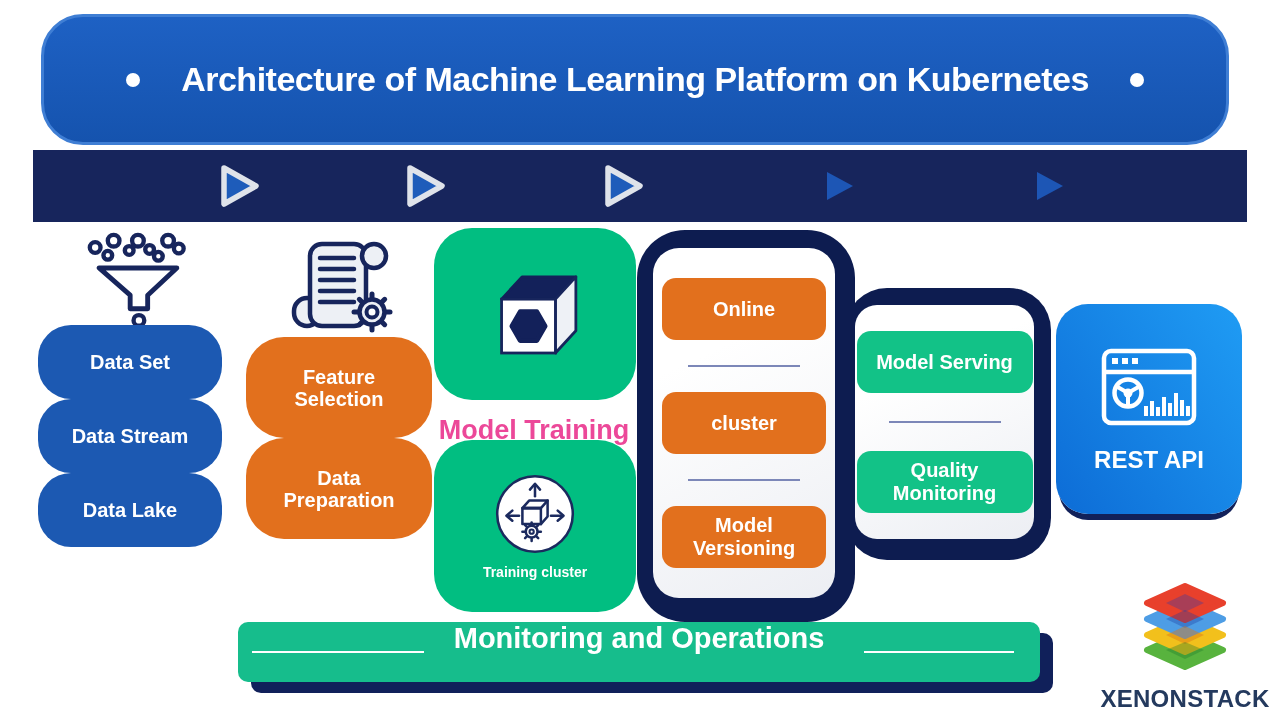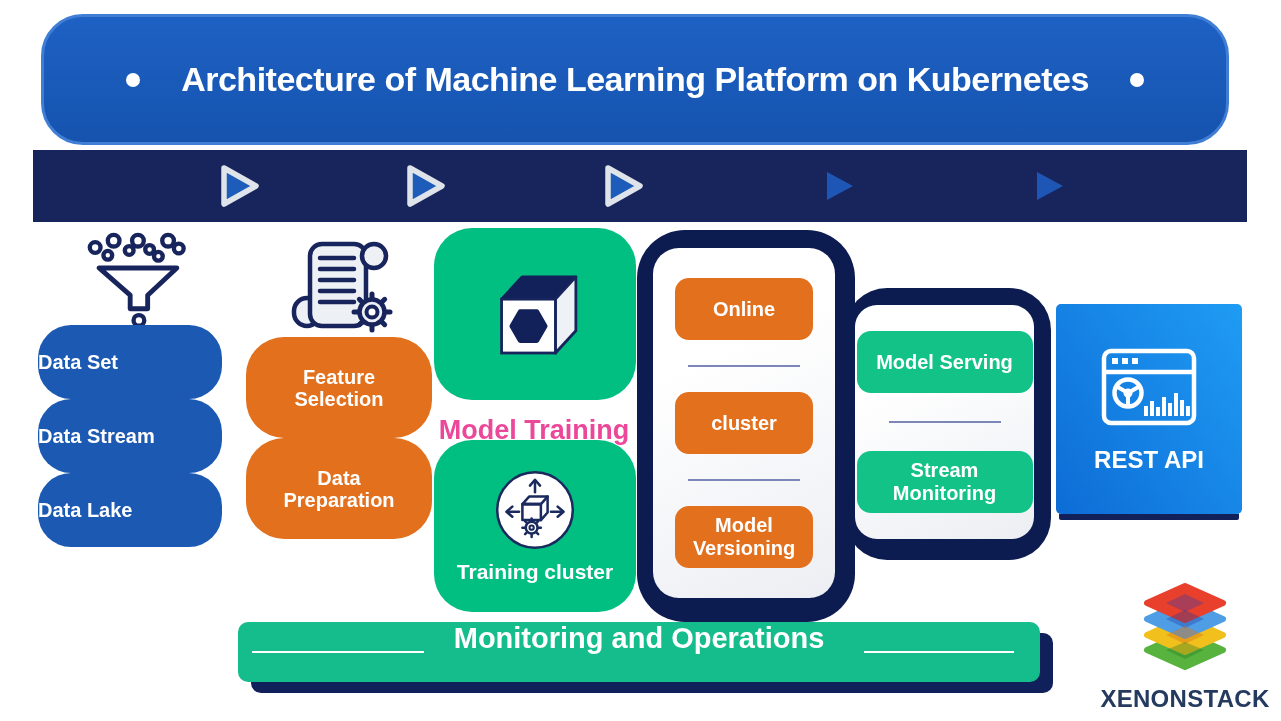--- a/index.html
+++ b/index.html
@@ -18,21 +18,21 @@
   .dot{width:14px;height:14px;border-radius:50%;background:#ffffff;flex:0 0 auto;}
   
   .flowbar{position:absolute;left:33px;top:150px;width:1214px;height:72px;background:#17255c;}
   .arrow{position:absolute;top:50%;transform:translateY(-50%);line-height:0;}
   .a1{left:186px}.a2{left:372px}.a3{left:570px}.a4{left:792px}.a5{left:1002px}
   
   .funnel-icon{position:absolute;left:80px;top:231px;line-height:0;}
   .datastack{position:absolute;left:38px;top:325px;width:184px;display:flex;flex-direction:column;}
   .blob-blue{
     height:74px;background:#1c59b2;border-radius:33px;
-    display:flex;align-items:center;
+    display:flex;align-items:center;justify-content:center;
     color:#fff;font-size:20px;font-weight:bold;
   }
   
   .scroll-icon{position:absolute;left:286px;top:236px;line-height:0;}
   .prepstack{position:absolute;left:246px;top:337px;width:186px;display:flex;flex-direction:column;}
   .blob-orange{
     height:101px;background:#e2701d;border-radius:38px;
     display:flex;align-items:center;justify-content:center;text-align:center;
     color:#fff;font-size:20px;font-weight:bold;line-height:1.1;padding:0 26px;box-sizing:border-box;
   }
@@ -44,48 +44,48 @@
   }
   .train-label{
     position:absolute;left:430px;top:415px;width:208px;text-align:center;
     color:#ec4899;font-size:27px;font-weight:bold;z-index:3;
   }
   .train-box2{
     position:absolute;left:434px;top:440px;width:202px;height:172px;
     background:#01be81;border-radius:38px;
     display:flex;flex-direction:column;align-items:center;justify-content:center;gap:8px;
   }
-  .train-box2 .lbl{color:#ffffff;font-size:21px;font-weight:bold;}
+  .train-box2 .lbl{color:#ffffff;font-size:14px;font-weight:bold;}
   
   .deploy{
     position:absolute;left:637px;top:230px;width:218px;height:392px;
     background:#0d1c50;border-radius:48px;z-index:2;
   }
   .panel{
     position:absolute;background:linear-gradient(155deg,#ffffff 30%,#eceef3 100%);
     border-radius:26px;display:flex;flex-direction:column;align-items:center;
     justify-content:space-between;box-sizing:border-box;
   }
   .deploy .panel{left:16px;top:18px;right:20px;bottom:24px;padding:30px 6px;}
   .btn{
     border-radius:14px;display:flex;align-items:center;justify-content:center;
     color:#fff;font-size:20px;font-weight:bold;text-align:center;line-height:1.15;
   }
-  .btn-orange{width:138px;min-height:62px;background:#e2701d;}
+  .btn-orange{width:164px;min-height:62px;background:#e2701d;}
   .btn-green{width:176px;min-height:62px;background:#12c287;}
   .divider{width:112px;height:2px;background:#7c87b8;}
   
   .serve{
     position:absolute;left:845px;top:288px;width:206px;height:272px;
     background:#0d1c50;border-radius:42px;z-index:1;
   }
   .serve .panel{left:10px;top:17px;right:17px;bottom:21px;padding:26px 4px;border-radius:22px;}
   
   .rest{
-    position:absolute;left:1056px;top:304px;width:186px;height:210px;border-radius:5px;
+    position:absolute;left:1056px;top:304px;width:186px;height:210px;border-radius:32px;
     background:linear-gradient(55deg,#0d6cd6 0%,#1f9cf4 100%);
     box-shadow:0 9px 0 -3px #12215a;
     display:flex;flex-direction:column;align-items:center;justify-content:center;gap:16px;
   }
   .rest .lbl{color:#ffffff;font-size:24px;font-weight:bold;}
   
   .footerbar{
     position:absolute;left:238px;top:622px;width:802px;height:60px;
     background:#16bd8c;border-radius:10px;box-shadow:13px 11px 0 0 #10205a;
     display:flex;justify-content:center;z-index:3;
@@ -235,21 +235,21 @@
     <span class="lbl">Training cluster</span>
   </div>
 
   <div class="serve">
     <div class="panel">
       <div class="btn btn-green">
         <span>Model Serving</span>
       </div>
       <div class="divider"></div>
       <div class="btn btn-green">
-        <span>Stream Monitoring</span>
+        <span>Quality Monitoring</span>
       </div>
     </div>
   </div>
 
   <div class="deploy">
     <div class="panel">
       <div class="btn btn-orange">
         <span>Online</span>
       </div>
       <div class="divider"></div>

